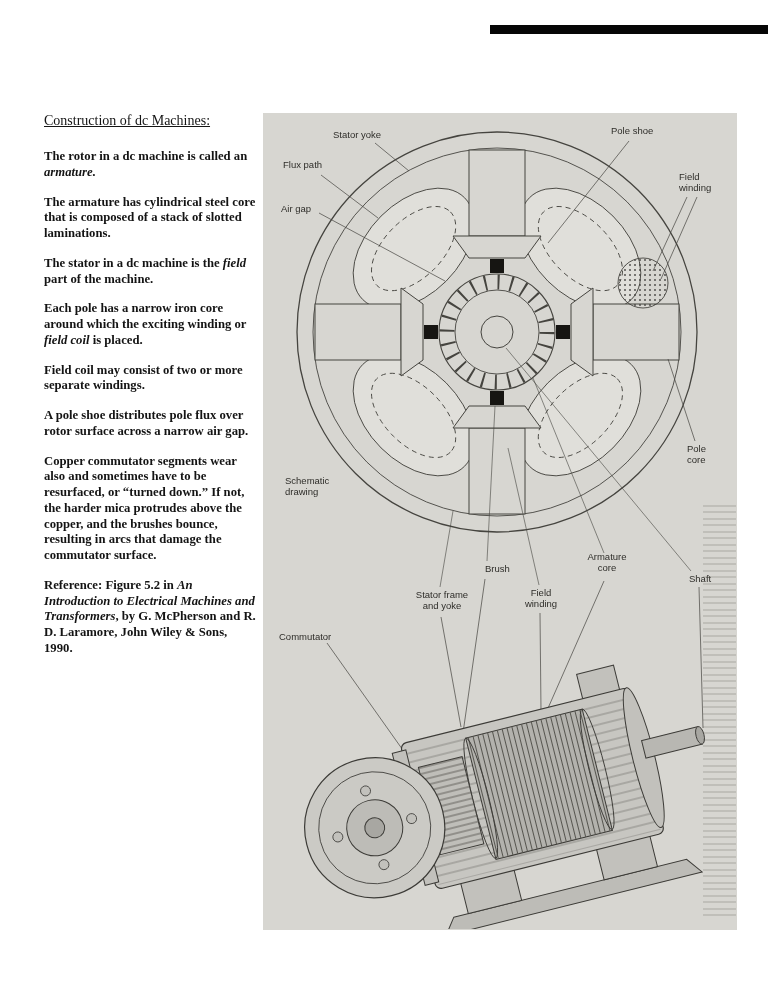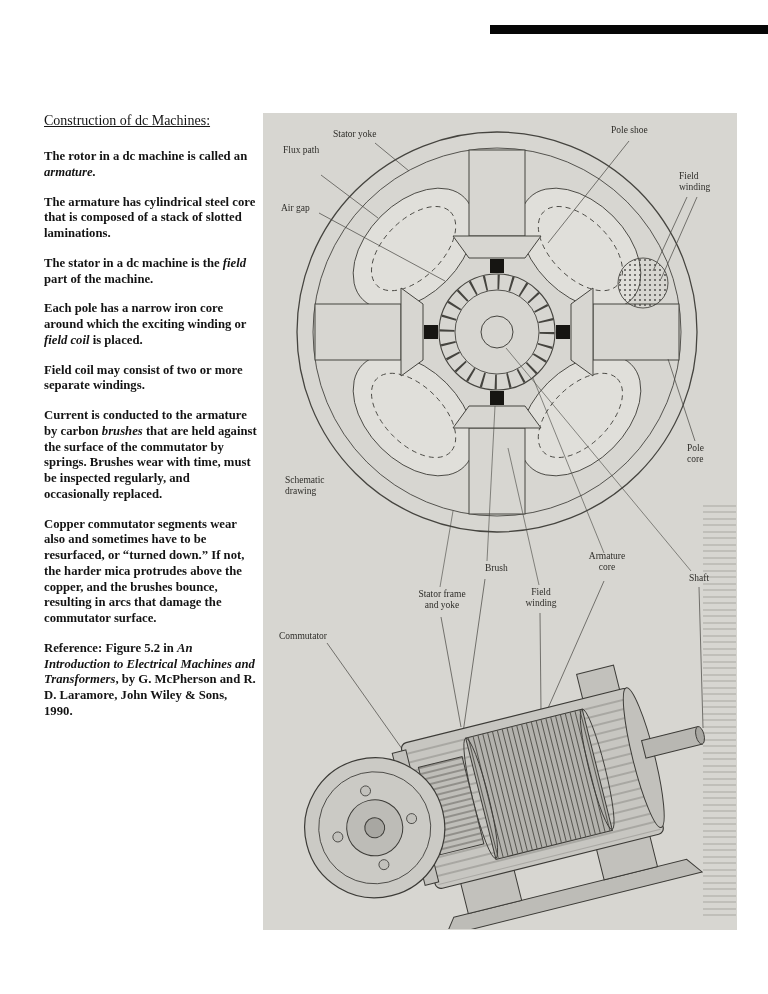--- a/index.html
+++ b/index.html
@@ -9,41 +9,41 @@
 
   
   .leftcol{position:absolute;left:44px;top:88px;width:214px;}
   .heading{font-size:14px;font-weight:normal;text-decoration:underline;margin:0 0 20px 0;}
   .leftcol p{font-size:12.7px;line-height:1.24;margin:0 0 14px 0;font-weight:bold;}
   .leftcol i{font-style:italic;}
 
   
   .figure{position:absolute;left:263px;top:88px;width:474px;height:817px;background:#d7d6d1;}
   .figure svg{position:absolute;left:0;top:0;}
-  .fig-label{position:absolute;font-family:Liberation Serif, serif;font-size:9.5px;
+  .fig-label{position:absolute;font-family:Liberation Sans, sans-serif;font-size:9.5px;
              line-height:1.18;color:#2e2d29;white-space:pre-line;}
   .center{text-align:center;}
   .bleed{position:absolute;right:1px;top:392px;width:33px;height:412px;opacity:.5;filter:blur(.6px);
          background:repeating-linear-gradient(to bottom, rgba(88,86,78,.35) 0 2px, transparent 2px 6.5px);}
 </style>
 </head>
 <body>
 
 <div class="page">
 
   <div class="scan-bar"></div>
 
   <div class="leftcol">
     <h1 class="heading">Construction of dc Machines:</h1>
     <p><span>The rotor in a dc machine is called an </span><i>armature.</i></p>
     <p><span>The armature has cylindrical steel core that is composed of a stack of slotted laminations.</span></p>
     <p><span>The stator in a dc machine is the </span><i>field</i><span> part of the machine.</span></p>
     <p><span>Each pole has a narrow iron core around which the exciting winding or </span><i>field coil</i><span> is placed.</span></p>
     <p><span>Field coil may consist of two or more separate windings.</span></p>
-    <p><span>Current is conducted to the armature by carbon </span><i>brushes</i><span> that are held against the surface of the commutator by springs. Brushes wear with time, must be inspected regularly, and occasionally replaced.</span></p>
+    <p><span>A pole shoe distributes pole flux over rotor surface across a narrow air gap.</span></p>
     <p><span>Copper commutator segments wear also and sometimes have to be resurfaced, or “turned down.”  If not, the harder mica protrudes above the copper, and the brushes bounce, resulting in arcs that damage the commutator surface.</span></p>
     <p><span>Reference: Figure 5.2 in </span><i>An Introduction to Electrical Machines and Transformers</i><span>, by G. McPherson and R. D. Laramore, John Wiley &amp; Sons, 1990.</span></p>
   </div>
 
   <div class="figure">
 
     <svg width="474" height="816" viewBox="0 0 474 816">
       <defs>
         <pattern id="dots" width="5" height="5" patternUnits="userSpaceOnUse">
           <circle cx="2" cy="2" r="0.9" fill="#44433f"></circle>
@@ -160,21 +160,21 @@
         <circle cx="105" cy="718" r="5" fill="#c2c1bc" stroke-width="0.8"></circle>
 
         <ellipse cx="383" cy="677" rx="11" ry="72" fill="#c2c1bc" stroke-width="1"></ellipse>
         <rect x="385" y="660" width="58" height="18" fill="#b8b7b2" stroke-width="1"></rect>
         <ellipse cx="443" cy="669" rx="4" ry="9" fill="#a8a7a2" stroke-width="0.9"></ellipse>
       </g>
     </svg>
 
     <div class="fig-label" style="left:70px;top:16px">Stator yoke</div>
     <div class="fig-label" style="left:348px;top:12px">Pole shoe</div>
-    <div class="fig-label" style="left:20px;top:32px">Flux path</div>
+    <div class="fig-label" style="left:20px;top:46px">Flux path</div>
     <div class="fig-label" style="left:416px;top:58px">Field
 winding</div>
     <div class="fig-label" style="left:18px;top:90px">Air gap</div>
     <div class="fig-label" style="left:424px;top:330px">Pole
 core</div>
     <div class="fig-label" style="left:22px;top:362px">Schematic
 drawing</div>
 
     <div class="fig-label" style="left:222px;top:450px">Brush</div>
     <div class="fig-label center" style="left:318px;top:438px;width:52px">Armature

